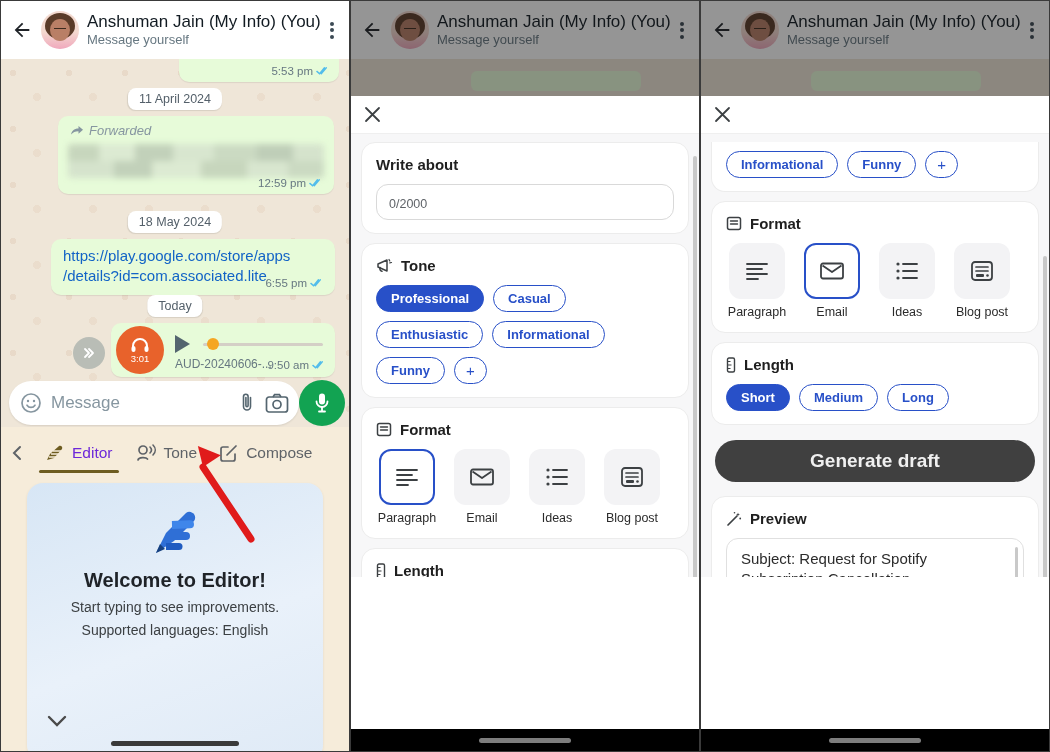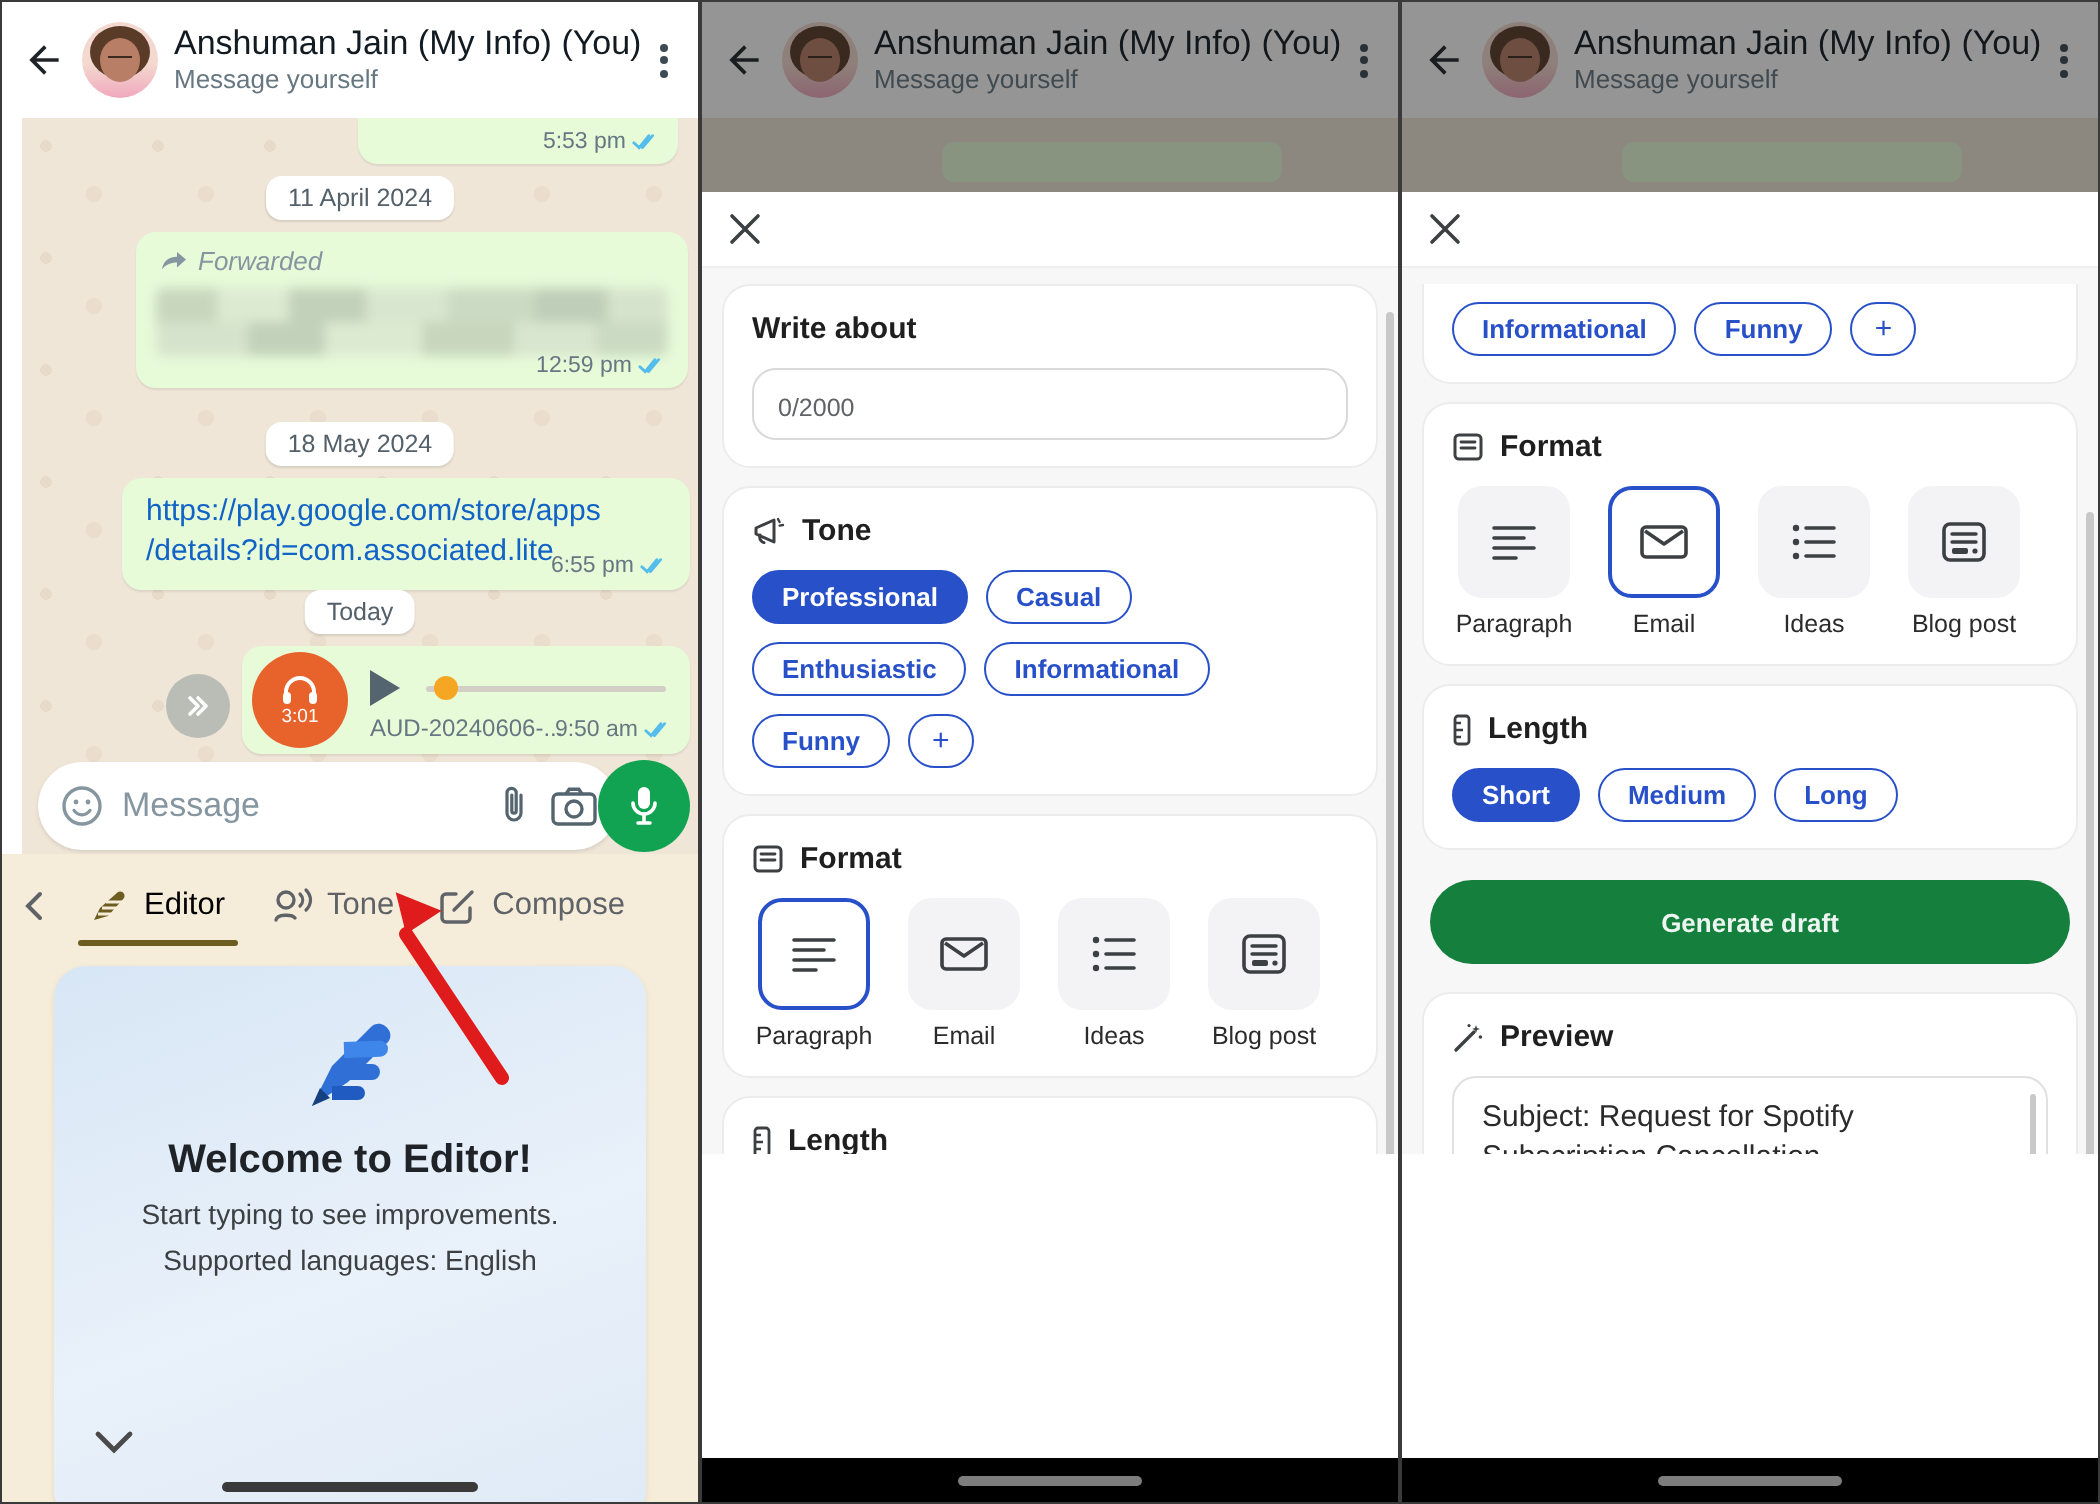--- a/index.html
+++ b/index.html
@@ -19,21 +19,21 @@
   .avatar .face { position:absolute; top:8px; left:9px; width:20px; height:22px; border-radius:50%; background:#b97f66; }
   .avatar .eyes { position:absolute; top:17px; left:13px; width:12px; height:2px;
     border-top:1.5px solid #3c2a1e; }
   .wa-titles { flex:1; min-width:0; }
   .wa-title { font-size:17px; color:#121b22; line-height:20px; white-space:nowrap; }
   .wa-sub { font-size:13px; color:#667781; line-height:16px; }
   .kebab { font-size:18px; color:#333; letter-spacing:0; line-height:6px; width:14px; text-align:center; }
   .kebab span { display:block; width:4px; height:4px; background:#3b4a54; border-radius:50%; margin:2.5px auto; }
 
   
-  .chat { position:absolute; top:58px; left:10px; right:0; height:368px; background:#efe6d8;
+  .chat { position:absolute; top:58px; left:0; right:0; height:368px; background:#efe6d8;
     background-image: radial-gradient(circle at 12px 14px, rgba(193,138,104,.14) 3px, transparent 3px),
                       radial-gradient(circle at 36px 38px, rgba(193,138,104,.10) 4px, transparent 4px);
     background-size:56px 56px;padding-left:13px; }
   .bubble { background:#e7fbd9; border-radius:10px; box-shadow:0 1px 1px rgba(0,0,0,.08); position:absolute; }
   .meta { font-size:11.5px; color:#667781; display:flex; align-items:center; gap:3px; }
   .datechip { position:absolute; left:50%; transform:translateX(-50%); background:#fff;
     color:#54606a; font-size:12.5px; padding:4px 11px; border-radius:8px;
     box-shadow:0 1px 1px rgba(0,0,0,.10); white-space:nowrap; }
   .b-top { top:0; right:10px; width:160px; height:23px; border-radius:0 0 10px 10px;
     display:flex; justify-content:flex-end; align-items:center; padding:0 8px; }
@@ -72,21 +72,21 @@
   .msg-input::placeholder { color:#8696a0; }
   .micbtn { position:absolute; top:321px; right:4px; width:46px; height:46px; border-radius:50%;
     background:#12a352; border:none; display:flex; align-items:center; justify-content:center; }
 
   
   .kb-toolbar { position:absolute; top:426px; left:0; right:0; height:52px; background:#f6ecda;
     display:flex; align-items:center; gap:6px; padding:0 10px; }
   .tb-chev { margin-right:8px; }
   .tab { display:flex; align-items:center; gap:7px; padding:6px 8px; position:relative; }
   .tab .lbl { font-size:15.5px; color:#5f6368; }
-  .tab.active .lbl { color:#000000; }
+  .tab.active .lbl { color:#6d28d9; }
   .tab.active::after { content:""; position:absolute; left:2px; right:2px; bottom:-5px; height:3px;
     background:#6d5c20; border-radius:2px; }
   .red-arrow { position:absolute; top:438px; left:150px; z-index:6; pointer-events:none; }
 
   
   .p1-bottom { position:absolute; top:478px; left:0; right:0; bottom:0; background:#f6ecda; }
   .welcome-card { position:absolute; top:4px; left:26px; right:26px; height:278px; border-radius:16px;
     background:linear-gradient(160deg,#d7e6f5 0%, #e9f1fa 55%, #dfeaf6 100%);
     box-shadow:0 1px 3px rgba(0,0,0,.08); text-align:center; }
   .w-logo { margin:22px auto 6px; width:58px; height:58px; display:block; }
@@ -120,21 +120,21 @@
     padding:5px 14px; border-radius:15px; line-height:15px; }
   .chip.sel { background:#2850c8; color:#fff; }
   .chip.plus { padding:5px 11px; font-weight:400; font-size:15px; }
   .tiles { display:flex; gap:13px; }
   .tile-wrap { display:flex; flex-direction:column; align-items:center; gap:6px; width:62px; }
   .tile { width:56px; height:56px; border-radius:12px; background:#f3f3f5; border:2px solid transparent;
     display:flex; align-items:center; justify-content:center; }
   .tile.sel { background:#fff; border-color:#2850c8; }
   .tile-lbl { font-size:12.5px; color:#2b2b2b; white-space:nowrap; }
   .gen-btn { display:block; width:calc(100% - 8px); margin:15px auto 10px; height:42px; border:none;
-    border-radius:21px; background:#15803d; color:rgba(255,255,255,.92); font-size:13px; font-weight:700;
+    border-radius:21px; background:#404040; color:rgba(255,255,255,.92); font-size:19px; font-weight:700;
     font-family:"Liberation Sans", sans-serif; }
   .preview-box { border:1px solid #e0e0e0; border-radius:12px; padding:10px 14px; background:#fff; position:relative; }
   .preview-content { font-size:15px; color:#2b2b2b; line-height:19.5px; white-space:pre-wrap; }
   .pv-clip { height:172px; overflow:hidden; }
   .pv-fade { position:absolute; left:1px; right:1px; bottom:1px; height:34px; border-radius:0 0 12px 12px;
     background:linear-gradient(transparent, #ffffff 70%); }
   .pv-icons { position:absolute; right:12px; bottom:7px; display:flex; gap:15px; align-items:center; z-index:2; }
   .pv-scroll { position:absolute; right:5px; top:8px; width:3px; height:92px; background:#c9c9c9; border-radius:2px; }
   .sheet-scroll { position:absolute; right:2px; width:4px; background:#c8c8c8; border-radius:2px; z-index:3; }
   .tone-remnant { border-radius:0 0 14px 14px; border-top:none; padding-top:9px; }

